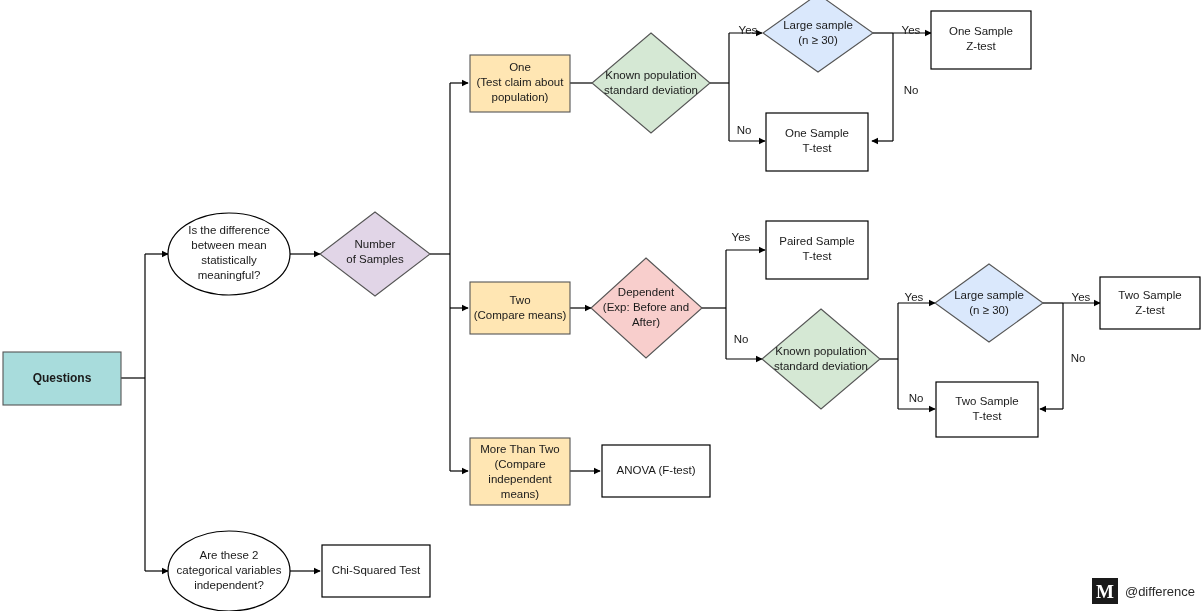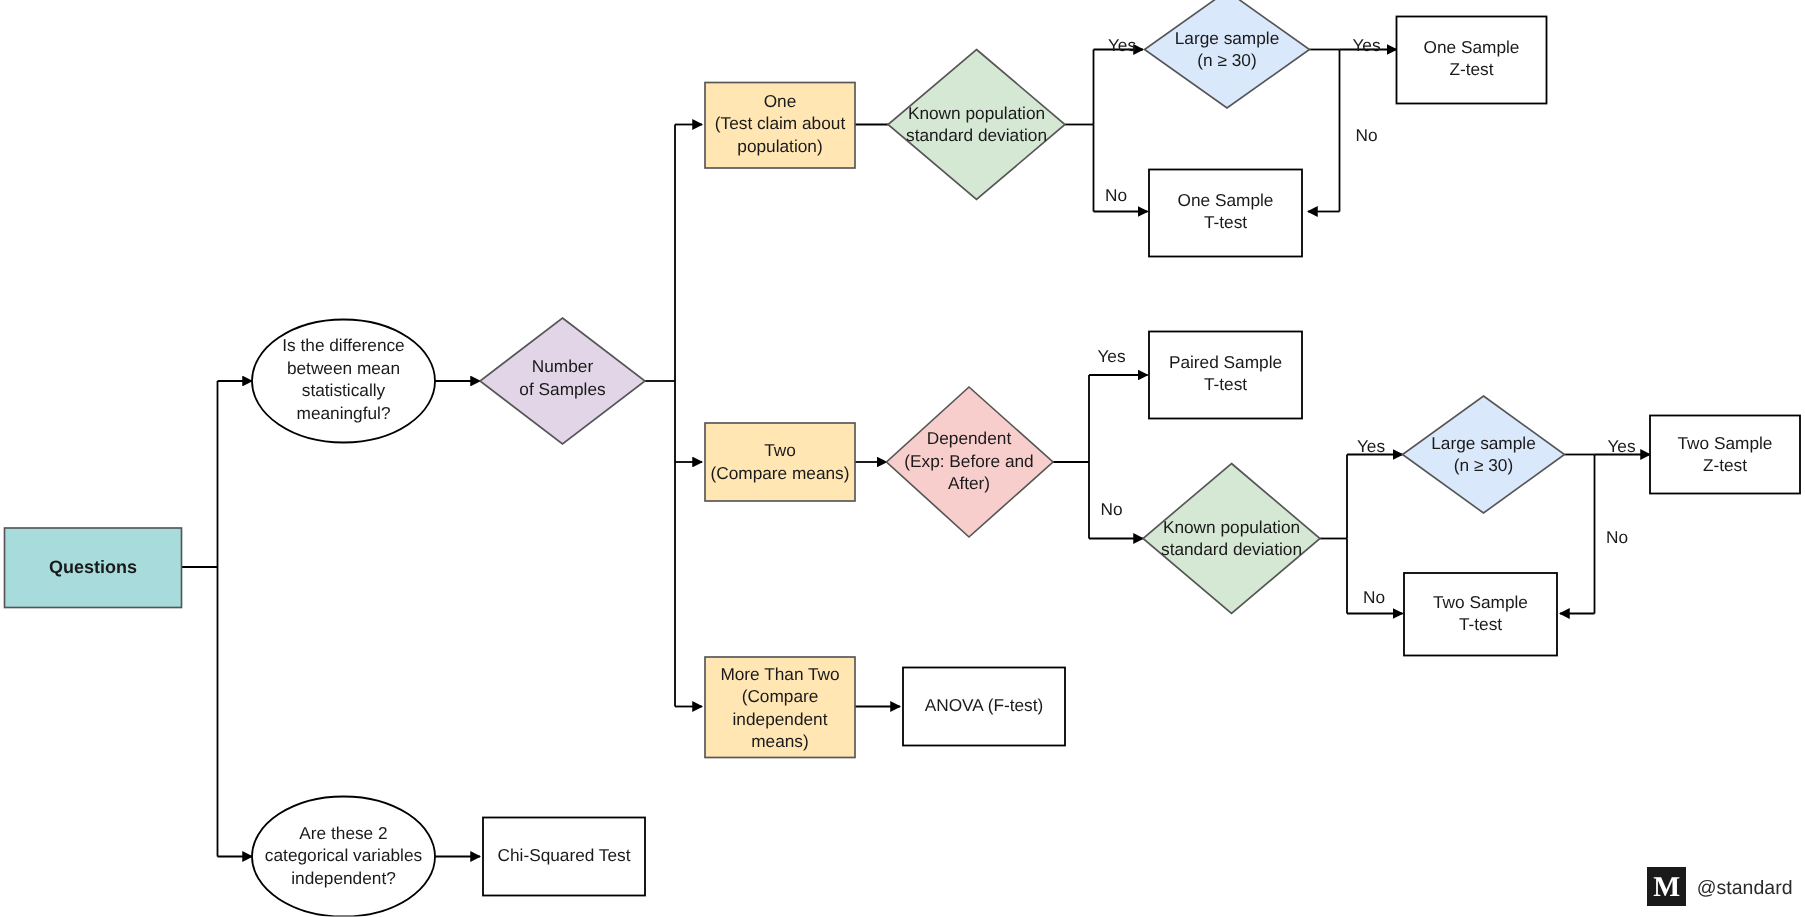--- a/index.html
+++ b/index.html
@@ -215,14 +215,14 @@
 
   <g>
     <rect class="shape plain" x="322" y="545" width="108" height="52"></rect>
     <text class="nodeText" x="376" y="571">Chi-Squared Test</text>
   </g>
 
 </svg>
 
 <div id="credit">
   <div class="mlogo">M</div>
-  <div class="handle">@standard</div>
+  <div class="handle">@difference</div>
 </div>
 
 </body></html>

